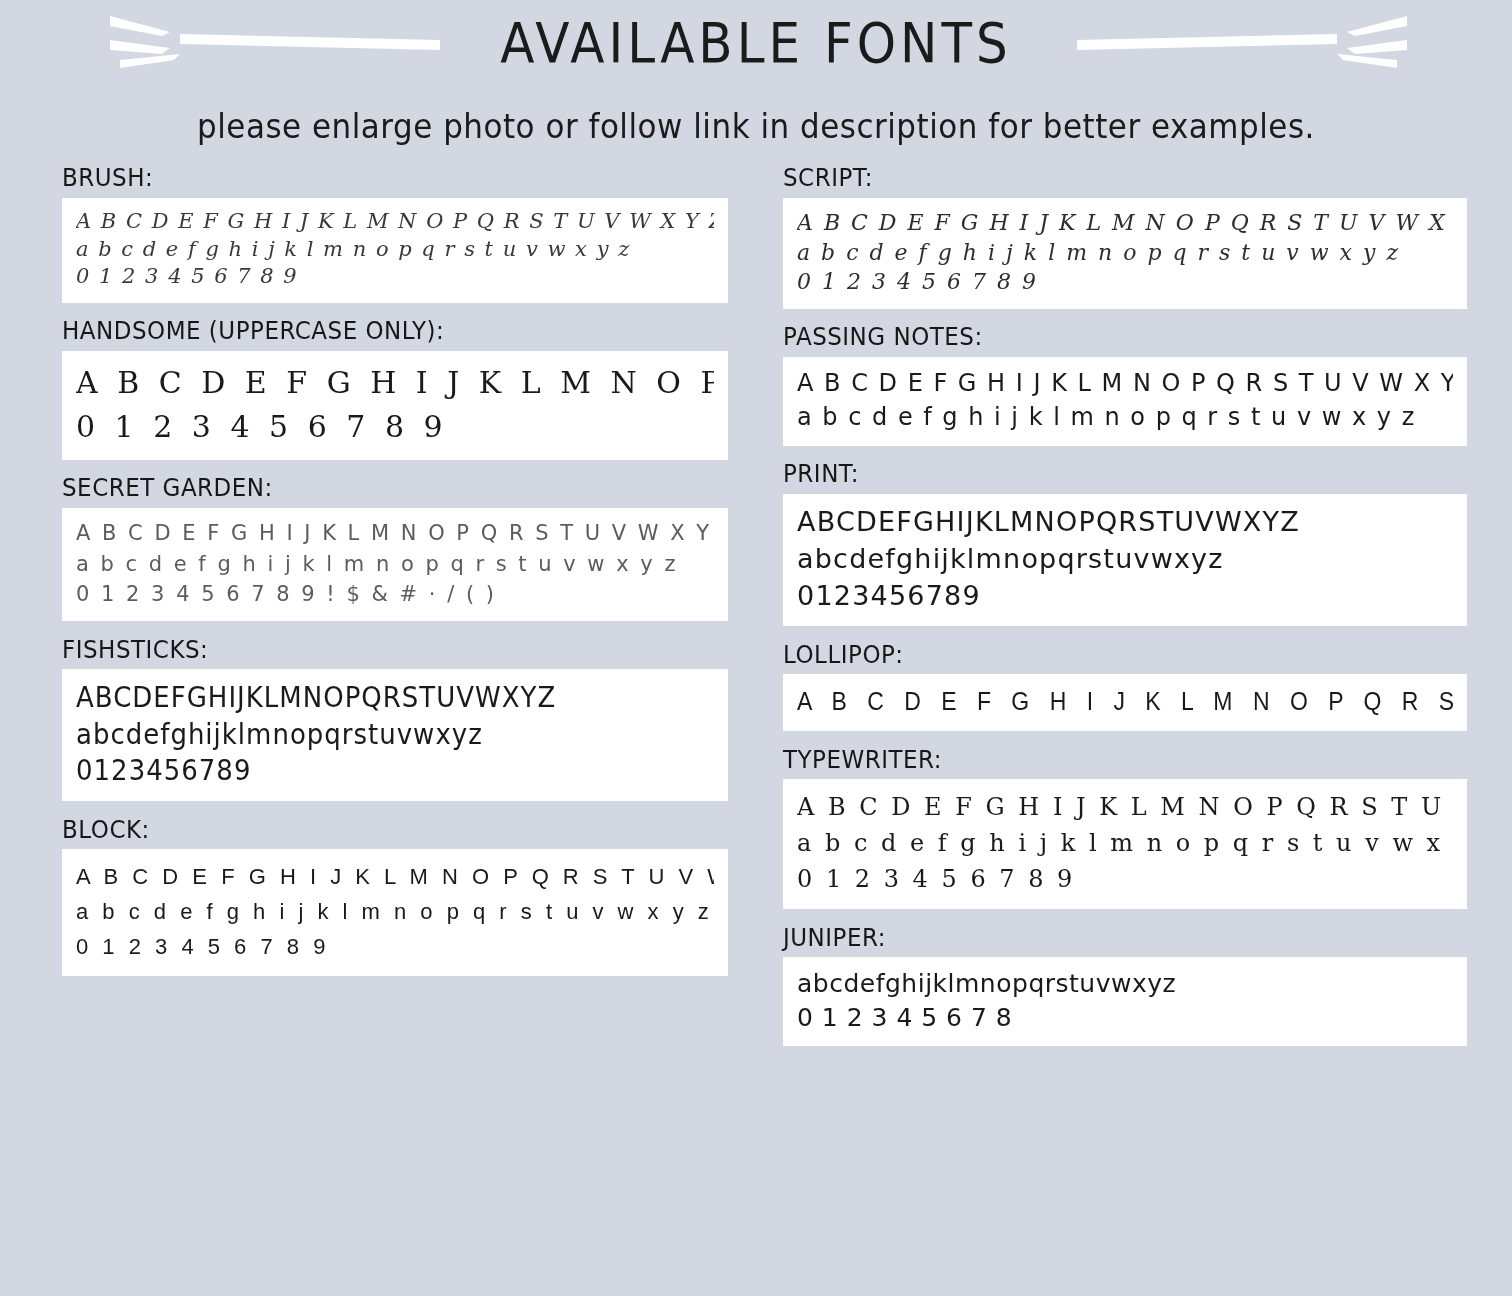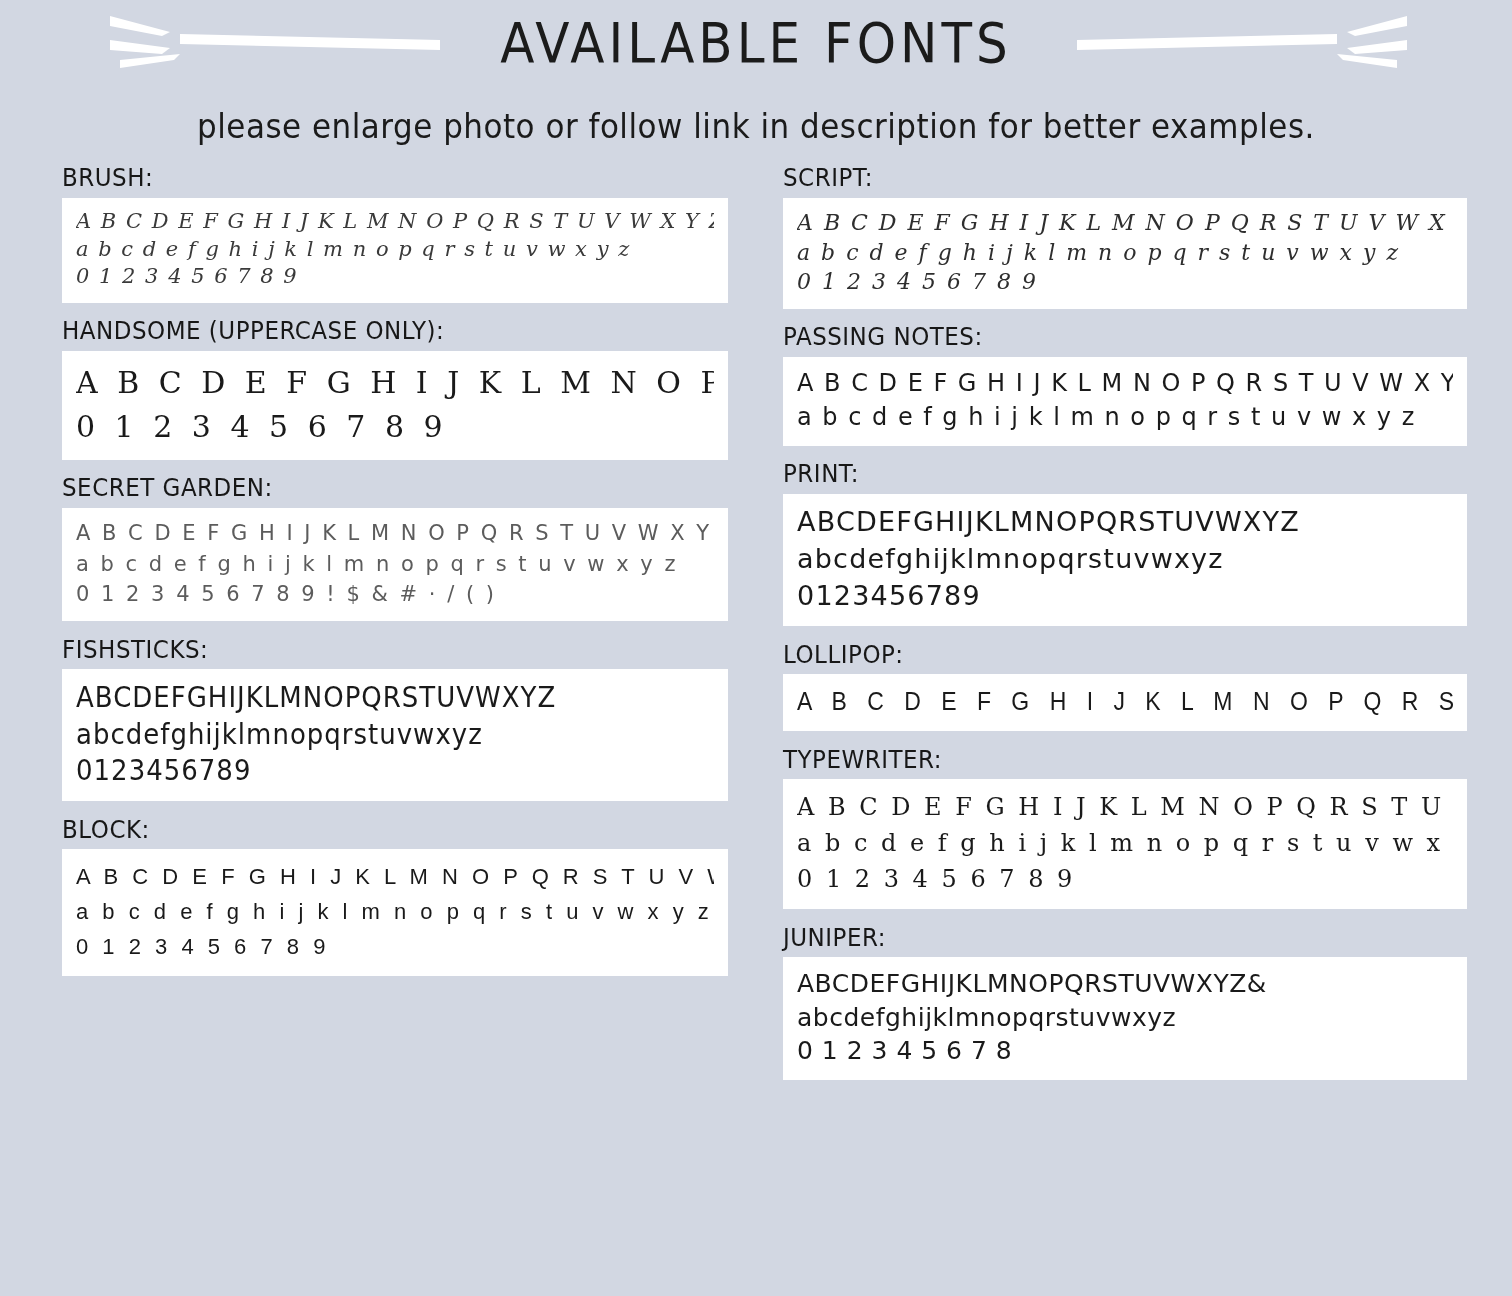--- a/index.html
+++ b/index.html
@@ -281,21 +281,20 @@
       <div class="sample-box">
         <div class="sample-line">A B C D E F G H I J K L M N O P Q R S T U V W X Y Z</div>
         <div class="sample-line">a b c d e f g h i j k l m n o p q r s t u v w x y z</div>
         <div class="sample-line">0 1 2 3 4 5 6 7 8 9</div>
       </div>
     </div>
 
     <div class="entry s-juniper">
       <div class="entry-label">JUNIPER:</div>
       <div class="sample-box">
-        <div class="sample-line">ABCDEFGHIJKLMNOPQRSTUVWXYZ&amp;</div>
         <div class="sample-line">abcdefghijklmnopqrstuvwxyz</div>
         <div class="sample-line">0 1 2 3 4 5 6 7 8</div>
       </div>
     </div>
 
   </div>
 
 </div>
 
 </body></html>

